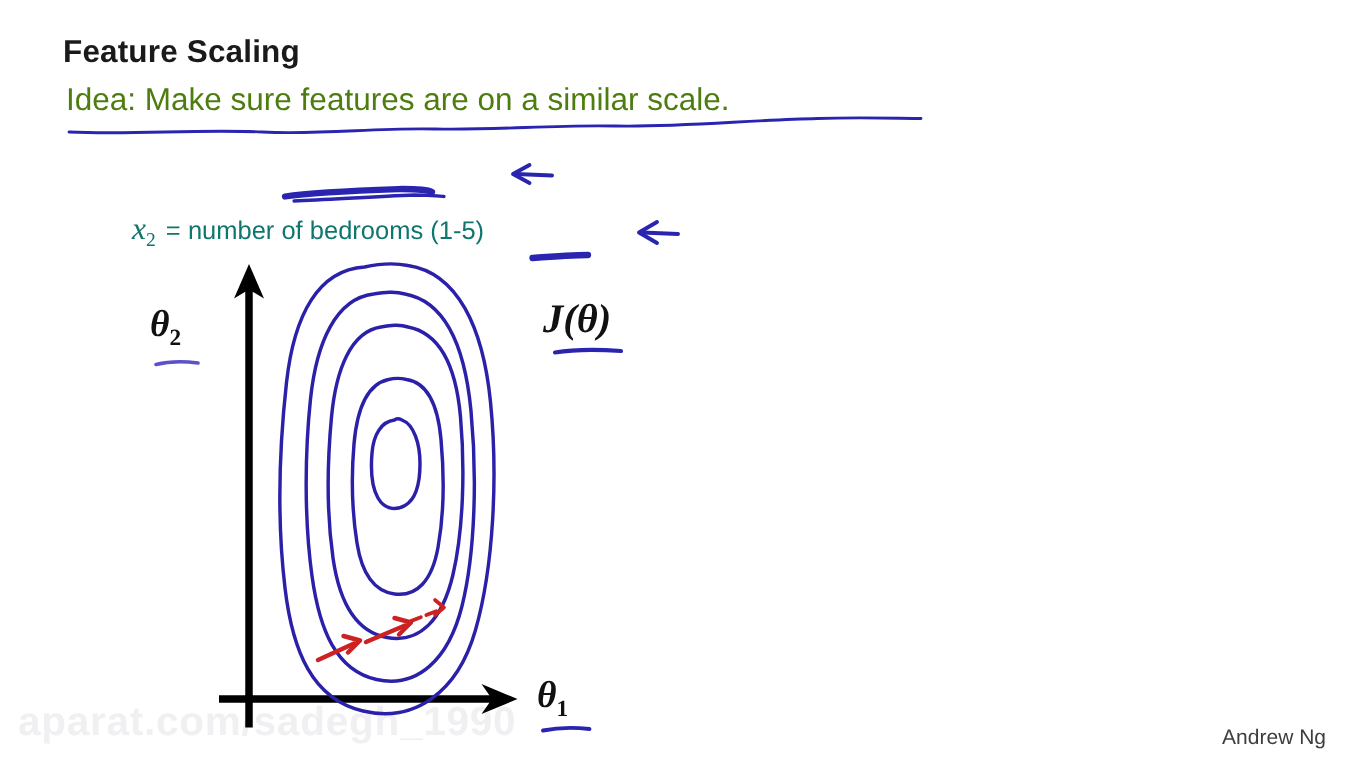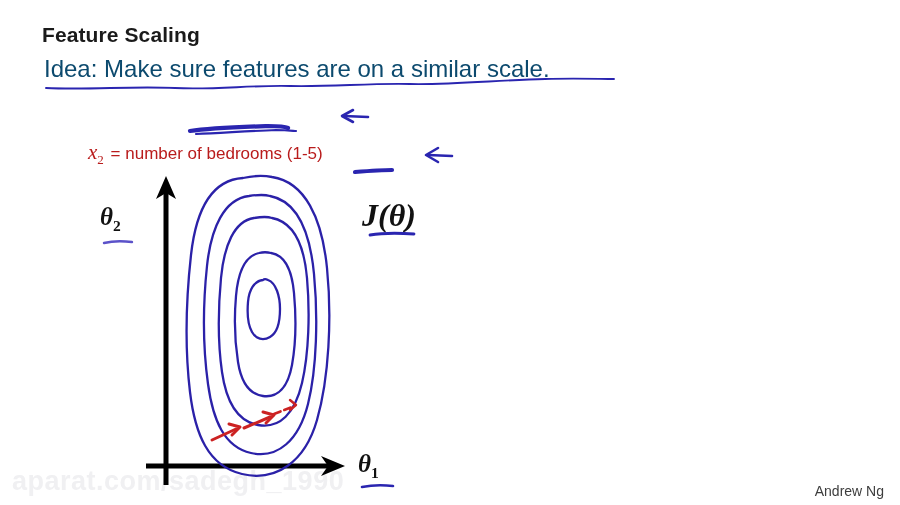--- a/index.html
+++ b/index.html
@@ -24,39 +24,39 @@
     font-size: 21px;
     font-weight: bold;
     color: #1a1a1a;
     letter-spacing: 0.1px;
     white-space: nowrap;
   }
   .idea-line {
     position: absolute;
     left: 44px;
     top: 55px;
-    font-size: 24px;
+    font-size: 21px;
     font-weight: normal;
-    color: #0c4a6e;
+    color: #4d7c0f;
     white-space: nowrap;
   }
   .eg-line {
     position: absolute;
     left: 50px;
     top: 103px;
     font-size: 17px;
     color: #1a1a1a;
     white-space: nowrap;
   }
   .eg-line2 {
     position: absolute;
     left: 86px;
     top: 140px;
     font-size: 17px;
-    color: #b91c1c;
+    color: #0f766e;
     white-space: nowrap;
   }
   .mathvar {
     font-family: "Liberation Serif", serif;
     font-style: italic;
     font-size: 21px;
     padding: 0 2px;
   }
   .mathvar sub {
     font-size: 0.62em;
@@ -81,21 +81,21 @@
     font-size: 25px;
   }
   #theta1-label {
     left: 358px;
     top: 450px;
     font-size: 25px;
   }
   #jtheta-label {
     left: 362px;
     top: 197px;
-    font-size: 32px;
+    font-size: 27px;
   }
   .axis-label sub {
     font-size: 0.62em;
     font-style: normal;
   }
   #watermark {
     position: absolute;
     left: 12px;
     top: 466px;
     font-size: 27px;

